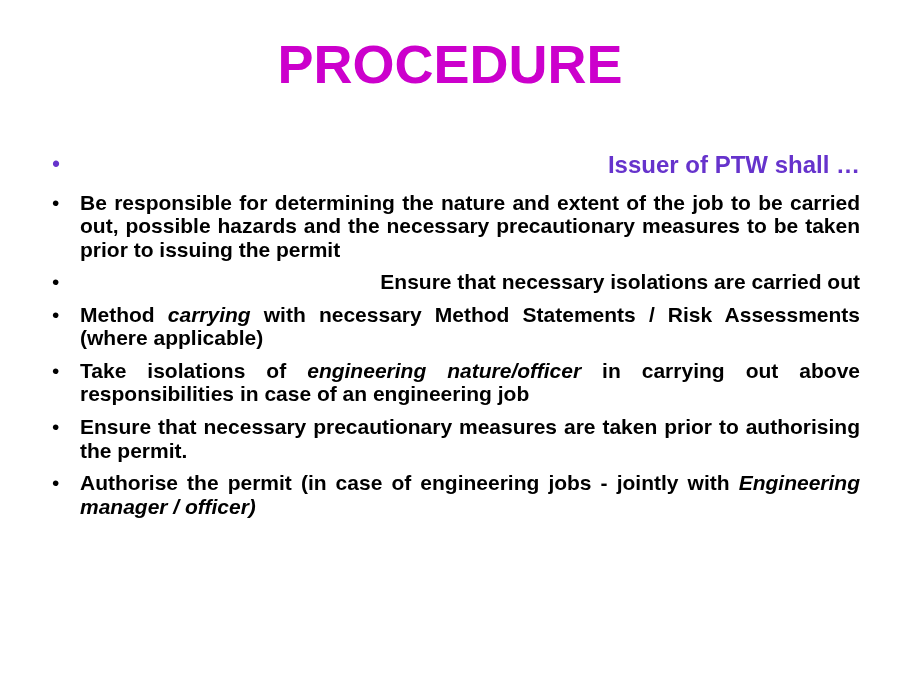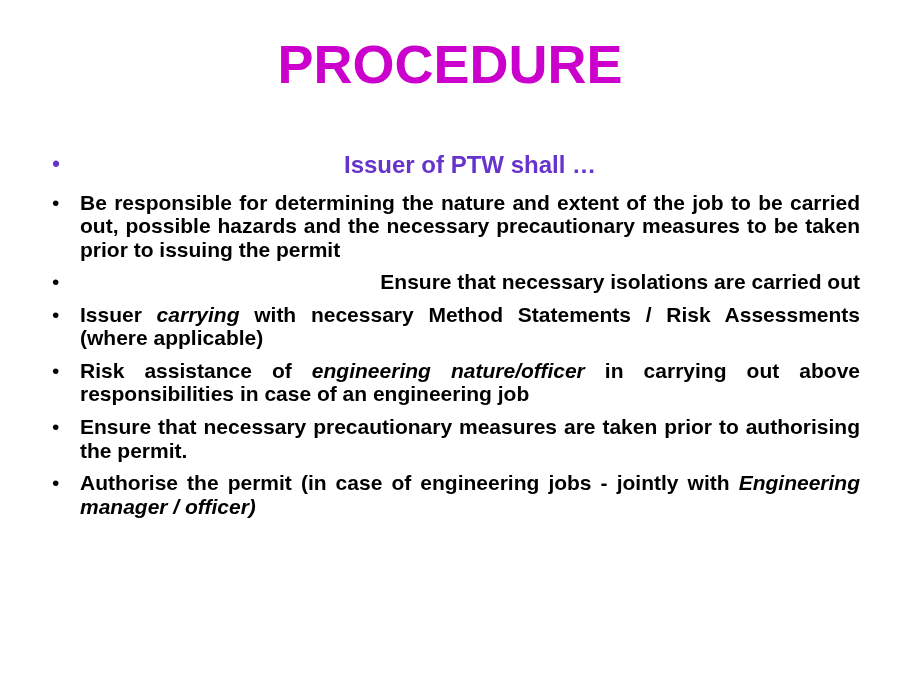--- a/index.html
+++ b/index.html
@@ -63,21 +63,21 @@
   }
   
   .lead .bullet-mark {
     color: #6633cc;
     font-size: 23px;
   }
   .lead .bullet-text {
     color: #6633cc;
     font-size: 24px;
     font-weight: bold;
-    text-align: center;
+    text-align: right;
   }
   .row-justify .bullet-text {
     text-align: justify;
   }
   .row-left .bullet-text {
     text-align: right;
   }
   .gap-sm { margin-bottom: 9px; }
   .gap-md { margin-bottom: 12px; }
   em.it {
@@ -106,26 +106,26 @@
       <span class="bullet-text nowrap-last"><span>Be responsible for determining the nature and extent of the job to be carried out, possible hazards and the necessary precautionary measures to be taken prior to issuing the permit</span></span>
     </div>
 
     <div class="bullet-row row-left gap-sm">
       <span class="bullet-mark">•</span>
       <span class="bullet-text"><span>Ensure that necessary isolations are carried out</span></span>
     </div>
 
     <div class="bullet-row row-justify gap-sm">
       <span class="bullet-mark">•</span>
-      <span class="bullet-text nowrap-last"><span>Issuer </span><em class="it">carrying</em><span> with necessary Method Statements / Risk Assessments (where applicable)</span></span>
+      <span class="bullet-text nowrap-last"><span>Method </span><em class="it">carrying</em><span> with necessary Method Statements / Risk Assessments (where applicable)</span></span>
     </div>
 
     <div class="bullet-row row-justify gap-sm">
       <span class="bullet-mark">•</span>
-      <span class="bullet-text nowrap-last"><span>Risk assistance of </span><em class="it">engineering nature/officer</em><span> in carrying out above responsibilities in case of an engineering job</span></span>
+      <span class="bullet-text nowrap-last"><span>Take isolations of </span><em class="it">engineering nature/officer</em><span> in carrying out above responsibilities in case of an engineering job</span></span>
     </div>
 
     <div class="bullet-row row-justify gap-sm">
       <span class="bullet-mark">•</span>
       <span class="bullet-text nowrap-last"><span>Ensure that necessary precautionary measures are taken prior to authorising the permit.</span></span>
     </div>
 
     <div class="bullet-row row-justify gap-sm">
       <span class="bullet-mark">•</span>
       <span class="bullet-text nowrap-last"><span>Authorise the permit (in case of engineering jobs - jointly with </span><em class="it">Engineering manager / officer)</em></span>

